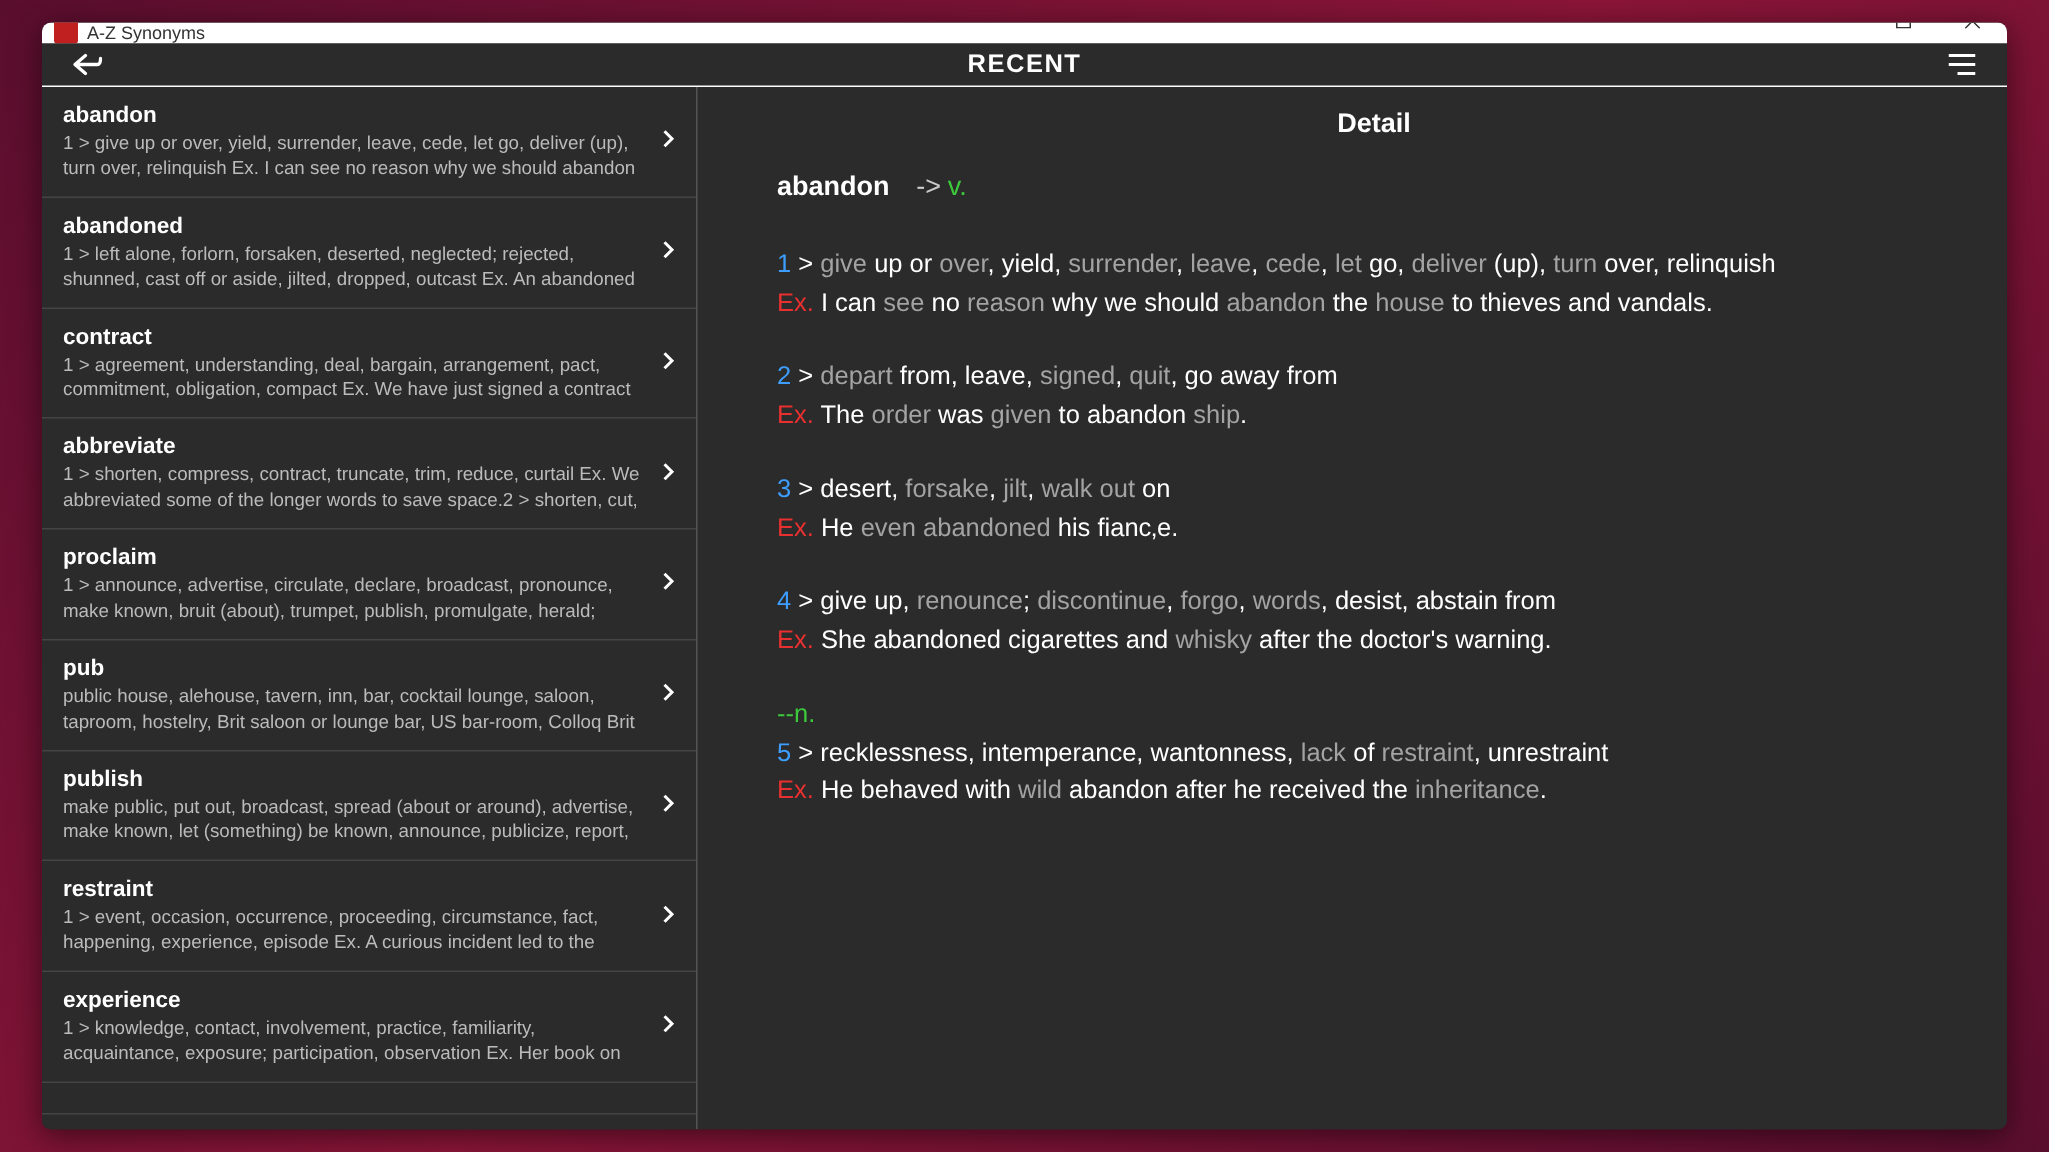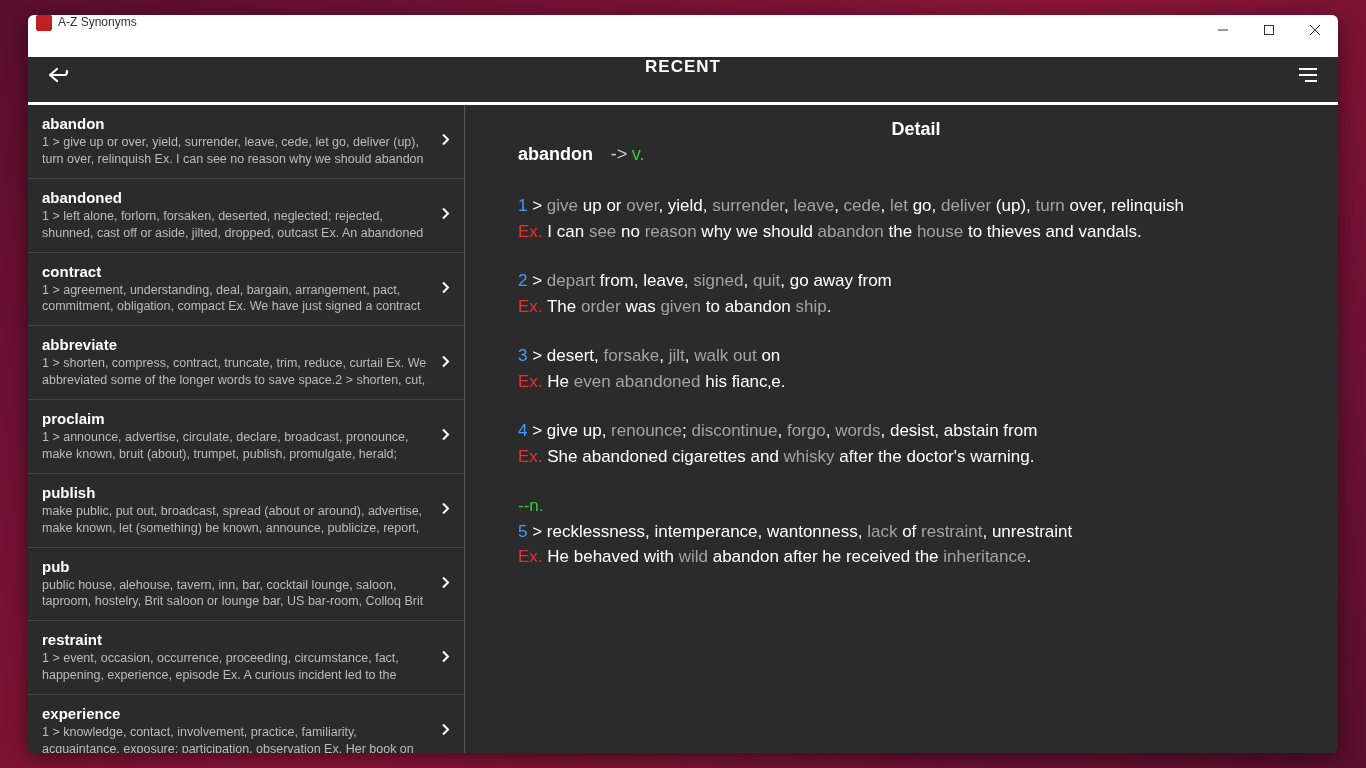--- a/index.html
+++ b/index.html
@@ -17,48 +17,48 @@
   width: 1310px;
   height: 738px;
   background: #2b2b2b;
   border-radius: 6px;
   overflow: hidden;
   display: flex;
   flex-direction: column;
   box-shadow: 0 4px 20px rgba(0,0,0,0.5);
 }
 .titlebar {
-  height: 42px;
+  height: 14px;
   background: #ffffff;
   display: flex;
-  align-items: flex-start;
+  align-items: flex-end;
   padding: 0 0 0 8px;
   font-size: 12px;
   color: #333;
 }
 .titlebar-icon {
   width: 16px; height: 16px;
   background: #c02020;
   margin-right: 6px;
   border-radius: 2px;
 }
 .titlebar-title { flex: 1; }
 .titlebar-controls { display: flex; }
 .tb-btn {
   width: 46px; height: 30px;
   display: flex; align-items: center; justify-content: center;
   font-size: 10px; color: #333; cursor: pointer;
 }
 
 .header {
-  height: 48px;
+  height: 29px;
   background: #2b2b2b;
-  border-bottom: 3px solid #ffffff;
-  display: flex;
-  align-items: flex-start;
+  border-bottom: 1px solid #ffffff;
+  display: flex;
+  align-items: center;
   padding: 0 10px;
   color: #fff;
 }
 .back-btn {
   width: 40px; height: 36px;
   display: flex; align-items: center; justify-content: center;
   cursor: pointer;
 }
 .header-title {
   flex: 1;
@@ -116,21 +116,21 @@
 .detail {
   flex: 1;
   padding: 14px 24px;
   color: #fff;
   overflow-y: auto;
 }
 .detail-header {
   text-align: center;
   font-size: 18px;
   font-weight: 600;
-  margin-bottom: 4px;
+  margin-bottom: 21px;
 }
 .detail-word {
   font-size: 18px;
   font-weight: 700;
 }
 .arrow { color: #ccc; font-size: 18px; }
 .pos { color: #3cc93c; font-size: 18px; }
 .detail-body {
   margin-top: 28px;
   font-size: 17px;
@@ -218,29 +218,29 @@
             </svg></div>
         </div>
         <div class="list-item">
           <div class="list-title">proclaim</div>
           <div class="list-desc">1 &gt; announce, advertise, circulate, declare, broadcast, pronounce, make known, bruit (about), trumpet, publish, promulgate, herald;</div>
           <div class="chevron"><svg width="8" height="12" viewBox="0 0 8 12">
               <path d="M1 1l5 5-5 5" fill="none" stroke="#fff" stroke-width="2"></path>
             </svg></div>
         </div>
         <div class="list-item">
+          <div class="list-title">pub</div>
+          <div class="list-desc">public house, alehouse, tavern, inn, bar, cocktail lounge, saloon, taproom, hostelry, Brit saloon or lounge bar, US bar-room, Colloq Brit</div>
+          <div class="chevron"><svg width="8" height="12" viewBox="0 0 8 12">
+              <path d="M1 1l5 5-5 5" fill="none" stroke="#fff" stroke-width="2"></path>
+            </svg></div>
+        </div>
+        <div class="list-item">
           <div class="list-title">publish</div>
           <div class="list-desc">make public, put out, broadcast, spread (about or around), advertise, make known, let (something) be known, announce, publicize, report,</div>
-          <div class="chevron"><svg width="8" height="12" viewBox="0 0 8 12">
-              <path d="M1 1l5 5-5 5" fill="none" stroke="#fff" stroke-width="2"></path>
-            </svg></div>
-        </div>
-        <div class="list-item">
-          <div class="list-title">pub</div>
-          <div class="list-desc">public house, alehouse, tavern, inn, bar, cocktail lounge, saloon, taproom, hostelry, Brit saloon or lounge bar, US bar-room, Colloq Brit</div>
           <div class="chevron"><svg width="8" height="12" viewBox="0 0 8 12">
               <path d="M1 1l5 5-5 5" fill="none" stroke="#fff" stroke-width="2"></path>
             </svg></div>
         </div>
         <div class="list-item">
           <div class="list-title">restraint</div>
           <div class="list-desc">1 &gt; event, occasion, occurrence, proceeding, circumstance, fact, happening, experience, episode Ex. A curious incident led to the</div>
           <div class="chevron"><svg width="8" height="12" viewBox="0 0 8 12">
               <path d="M1 1l5 5-5 5" fill="none" stroke="#fff" stroke-width="2"></path>
             </svg></div>

